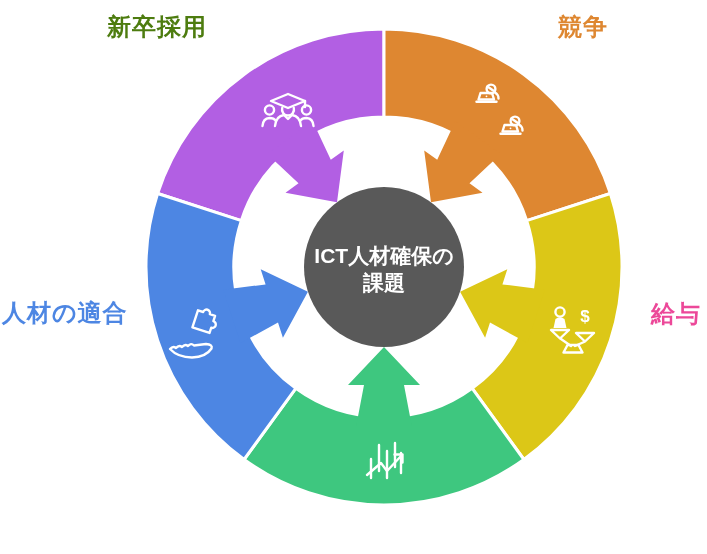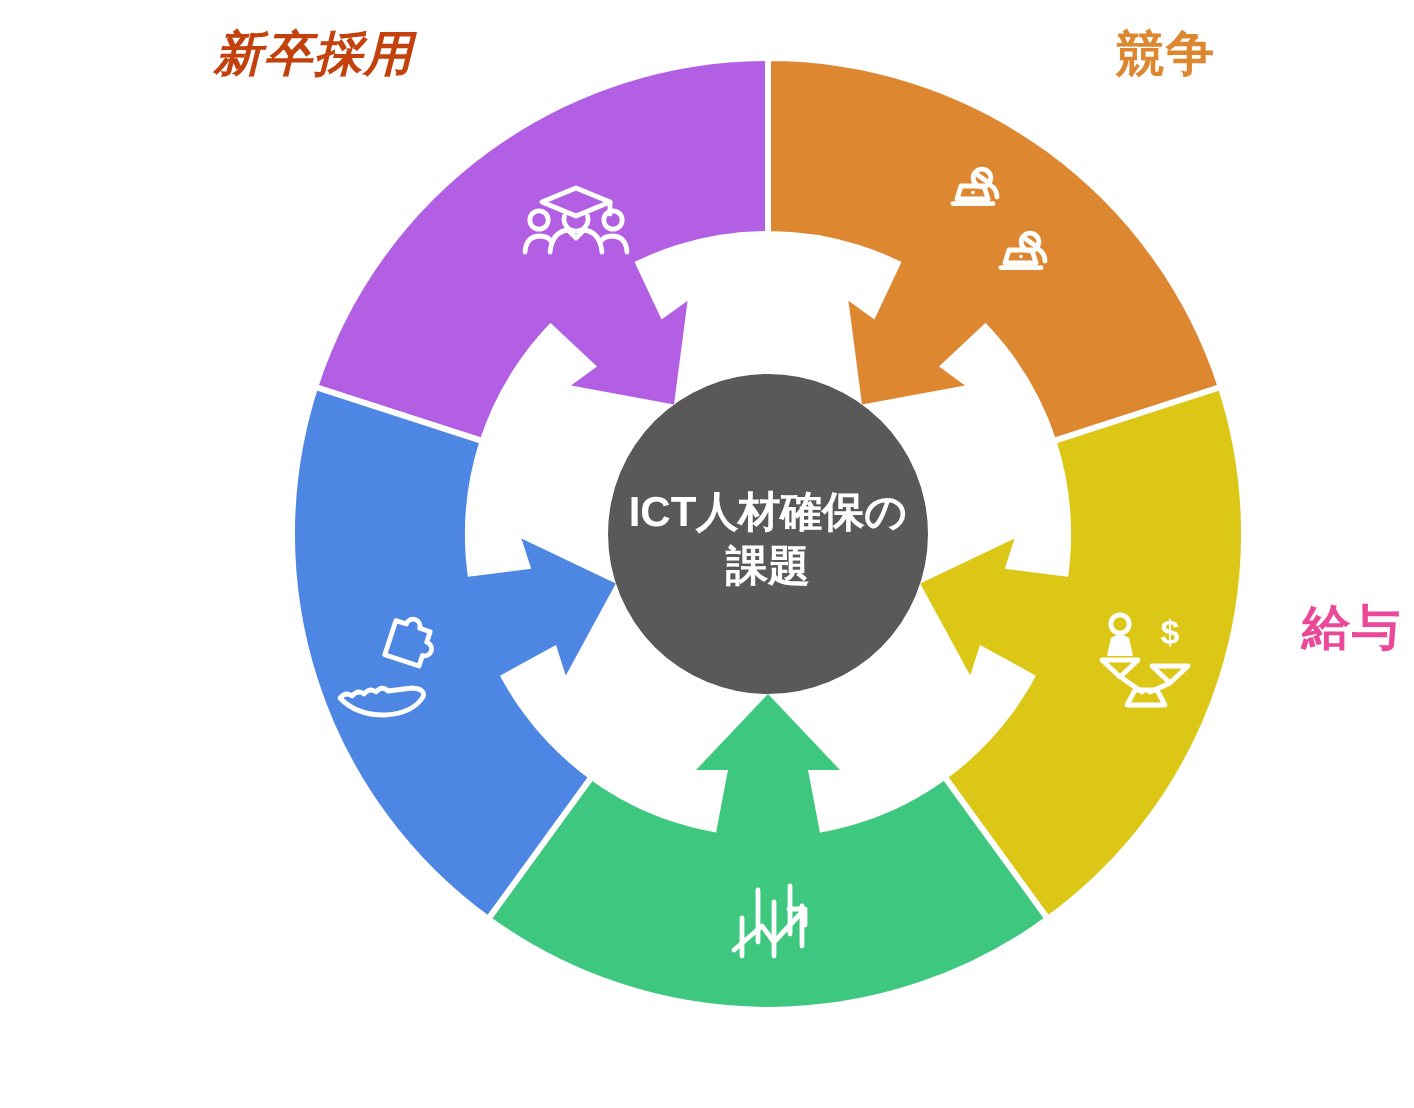--- a/index.html
+++ b/index.html
@@ -103,17 +103,18 @@
       <g class="icon" transform="translate(196,336)">
         <g transform="translate(9,-15) rotate(18)">
           <path d="M -10,-8 L -4.5,-8 A 3.4,3.4 0 1 1 2.5,-8 L 8,-8 L 8,-2.5 A 3.4,3.4 0 1 1 8,4.5 L 8,10 L -10,10 Z"></path>
         </g>
         <path d="M -26,13 Q -23,9.5 -20,12 Q -17,8.5 -14,11 Q -11,7.5 -8,10 Q -5,6.5 -2,9.5 L 10,8 Q 17,8.5 15.5,12.5 Q 10,21 -4,21.5 Q -18,21.5 -26,13 Z"></path>
       </g>
 
     </g>
   </svg>
 
-  <div class="seg-label" id="label-shinsotsu-saiyo" style="color: #c2410c; font-style: italic;">新卒採用</div>
+  <div class="seg-label" id="label-shinsotsu-saiyo" style="color: #4d7c0f;">新卒採用</div>
   <div class="seg-label" id="label-kyoso" style="color: rgb(222, 135, 49); font-family: Liberation Serif, serif;">競争</div>
   <div class="seg-label" id="label-kyuyo" style="color: #ec4899; margin-left: 12px;">給与</div>
+  <div class="seg-label" id="label-jinzai-tekigo" style="color: rgb(77, 134, 227);">人材の適合</div>
 
 </div>
 
 </body></html>

